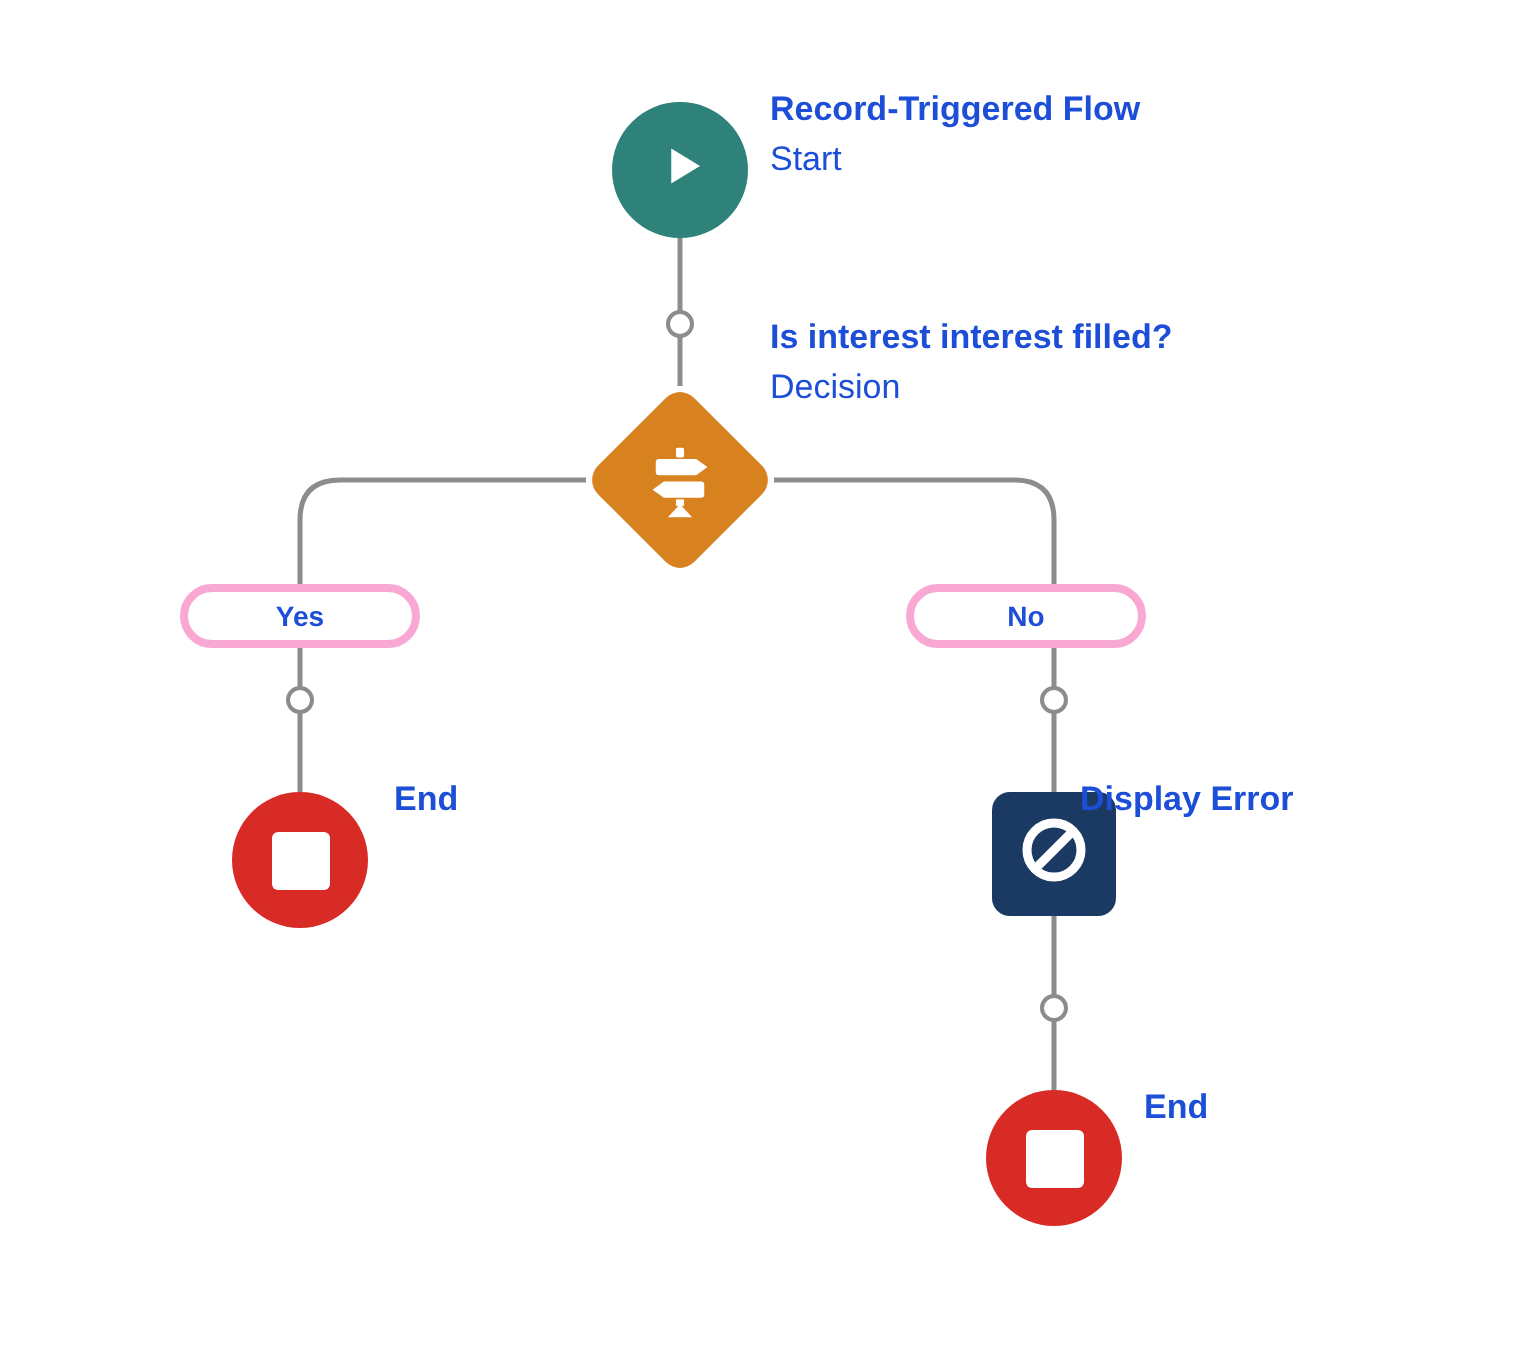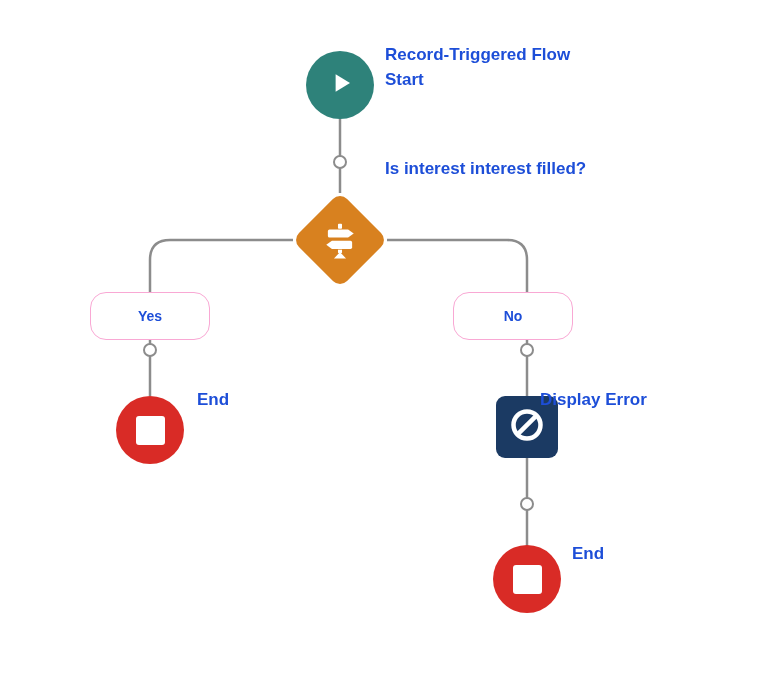--- a/index.html
+++ b/index.html
@@ -39,29 +39,29 @@
 
   .stop-square { width: 29px; height: 29px; background: #ffffff; border-radius: 3px; }
 
   .add-dot {
     position: absolute; width: 14px; height: 14px; box-sizing: border-box;
     background: #ffffff; border: 2px solid #8C8C8C; border-radius: 50%;
     cursor: pointer;
   }
 
   .pill {
-    position: absolute; width: 120px; height: 48px; box-sizing: border-box;
-    background: #ffffff; border: 1px solid #f9a8d4; border-radius: 16px;
+    position: absolute; width: 120px; height: 32px; box-sizing: border-box;
+    background: #ffffff; border: 4px solid #f9a8d4; border-radius: 16px;
     display: flex; align-items: center; justify-content: center;
     font-size: 14px; font-weight: bold; cursor: pointer;
   }
 
   .label { position: absolute; }
   .label .title { font-size: 17px; font-weight: bold; line-height: 25px; white-space: nowrap; }
-  .label .subtitle { font-size: 17px; font-weight: bold; line-height: 25px; white-space: nowrap; }
+  .label .subtitle { font-size: 17px; font-weight: normal; line-height: 25px; white-space: nowrap; }
 </style>
 </head>
 <body>
 
 <div id="canvas">
 
   <svg class="wires" width="768" height="679" viewBox="0 0 768 679">
     <path d="M340,118 V193"></path>
     <path d="M293,240 H170 Q150,240 150,260 V292"></path>
     <path d="M387,240 H507 Q527,240 527,260 V292"></path>
@@ -93,20 +93,21 @@
         <rect x="23.5" y="6" width="5" height="6" rx="1" fill="#ffffff"></rect>
         <path d="M13 13 H36 L43 18 L36 23 H13 Q11 23 11 21 V15 Q11 13 13 13 Z" fill="#ffffff"></path>
         <path d="M39 27 H16 L9 32 L16 37 H39 Q41 37 41 35 V29 Q41 27 39 27 Z" fill="#ffffff"></path>
         <rect x="23.5" y="38" width="5" height="4" fill="#ffffff"></rect>
         <path d="M26 41 L33.5 49 H18.5 Z" fill="#ffffff"></path>
       </svg>
     </span>
   </div>
   <div class="label" style="left:385px; top:156px;">
     <div class="title">Is interest interest filled?</div>
+    <div class="subtitle">Decision</div>
   </div>
 
   <div class="pill" style="left:90px; top:292px;">
     <span>Yes</span>
   </div>
   <div class="pill" style="left:453px; top:292px;">
     <span>No</span>
   </div>
 
   <div class="node end-node end-left">

